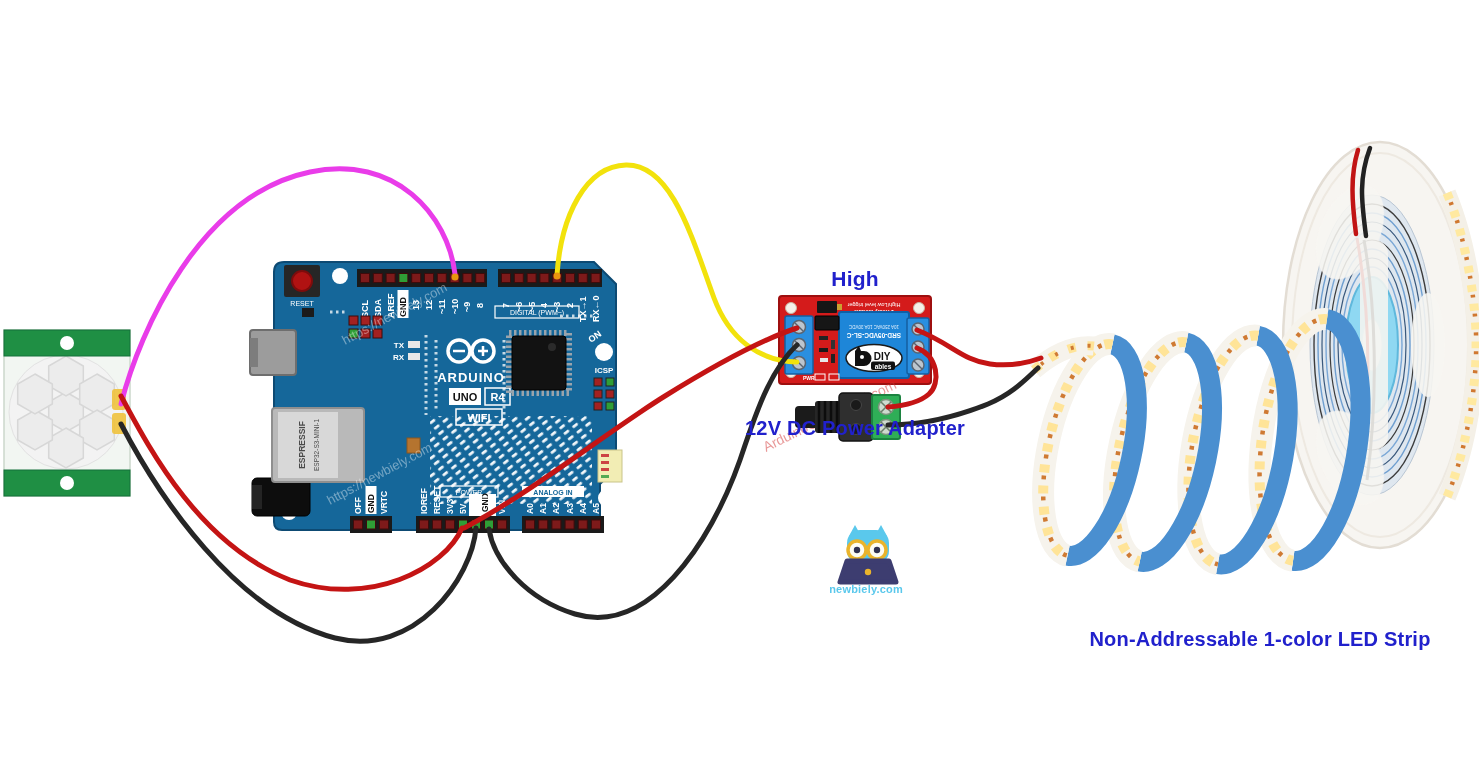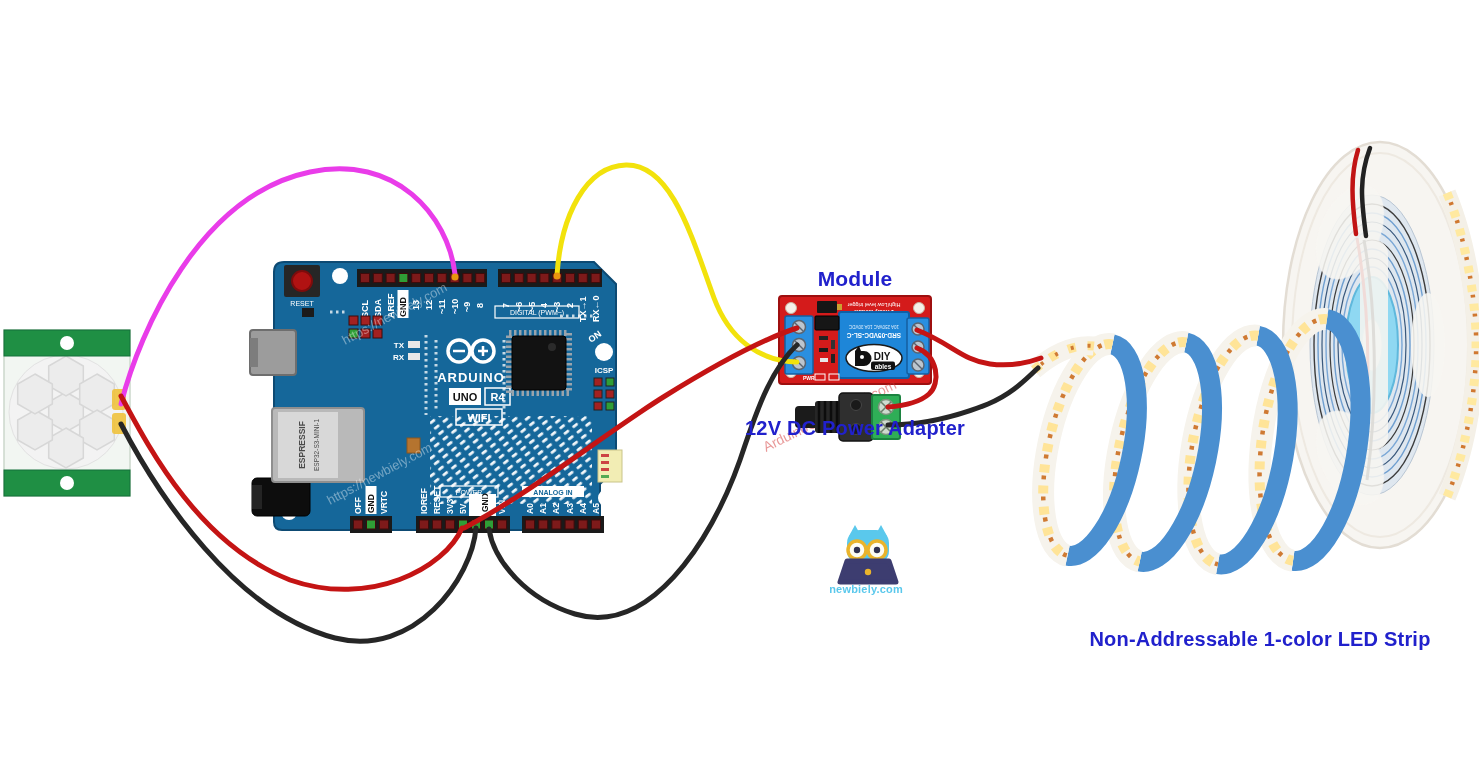--- a/index.html
+++ b/index.html
@@ -420,17 +420,17 @@
     <path d="M464,528 C525,497 610,430 665,396 C715,365 760,340 797,328" stroke="#c41414" stroke-width="5"></path>
     <path d="M489,529 C494,562 528,600 575,614 C648,636 710,545 740,460 C755,415 770,370 797,345" stroke="#262626" stroke-width="5"></path>
     <path d="M917,330 C952,344 962,360 990,364 C1013,367 1030,362 1041,358" stroke="#c41414" stroke-width="5"></path>
     <path d="M917,348 C938,356 941,383 929,394 C919,403 901,406 888,407" stroke="#c41414" stroke-width="5"></path>
     <path d="M888,425 C925,425 958,416 988,404 C1012,394 1025,380 1038,368" stroke="#262626" stroke-width="5"></path>
     <circle cx="455" cy="277" r="3.5" fill="#e8960f" stroke="none"></circle>
     <circle cx="557" cy="276" r="3.5" fill="#e8960f" stroke="none"></circle>
   </g>
 </svg>
 
-<div class="caption" id="cap-relay">Module</div>
+<div class="caption" id="cap-relay">High</div>
 <div class="caption" id="cap-adapter">12V DC Power Adapter</div>
 <div class="caption" id="cap-strip">Non-Addressable 1-color LED Strip</div>
 <div class="caption" id="cap-brand">newbiely.com</div>
 </div>
 
 </body></html>

